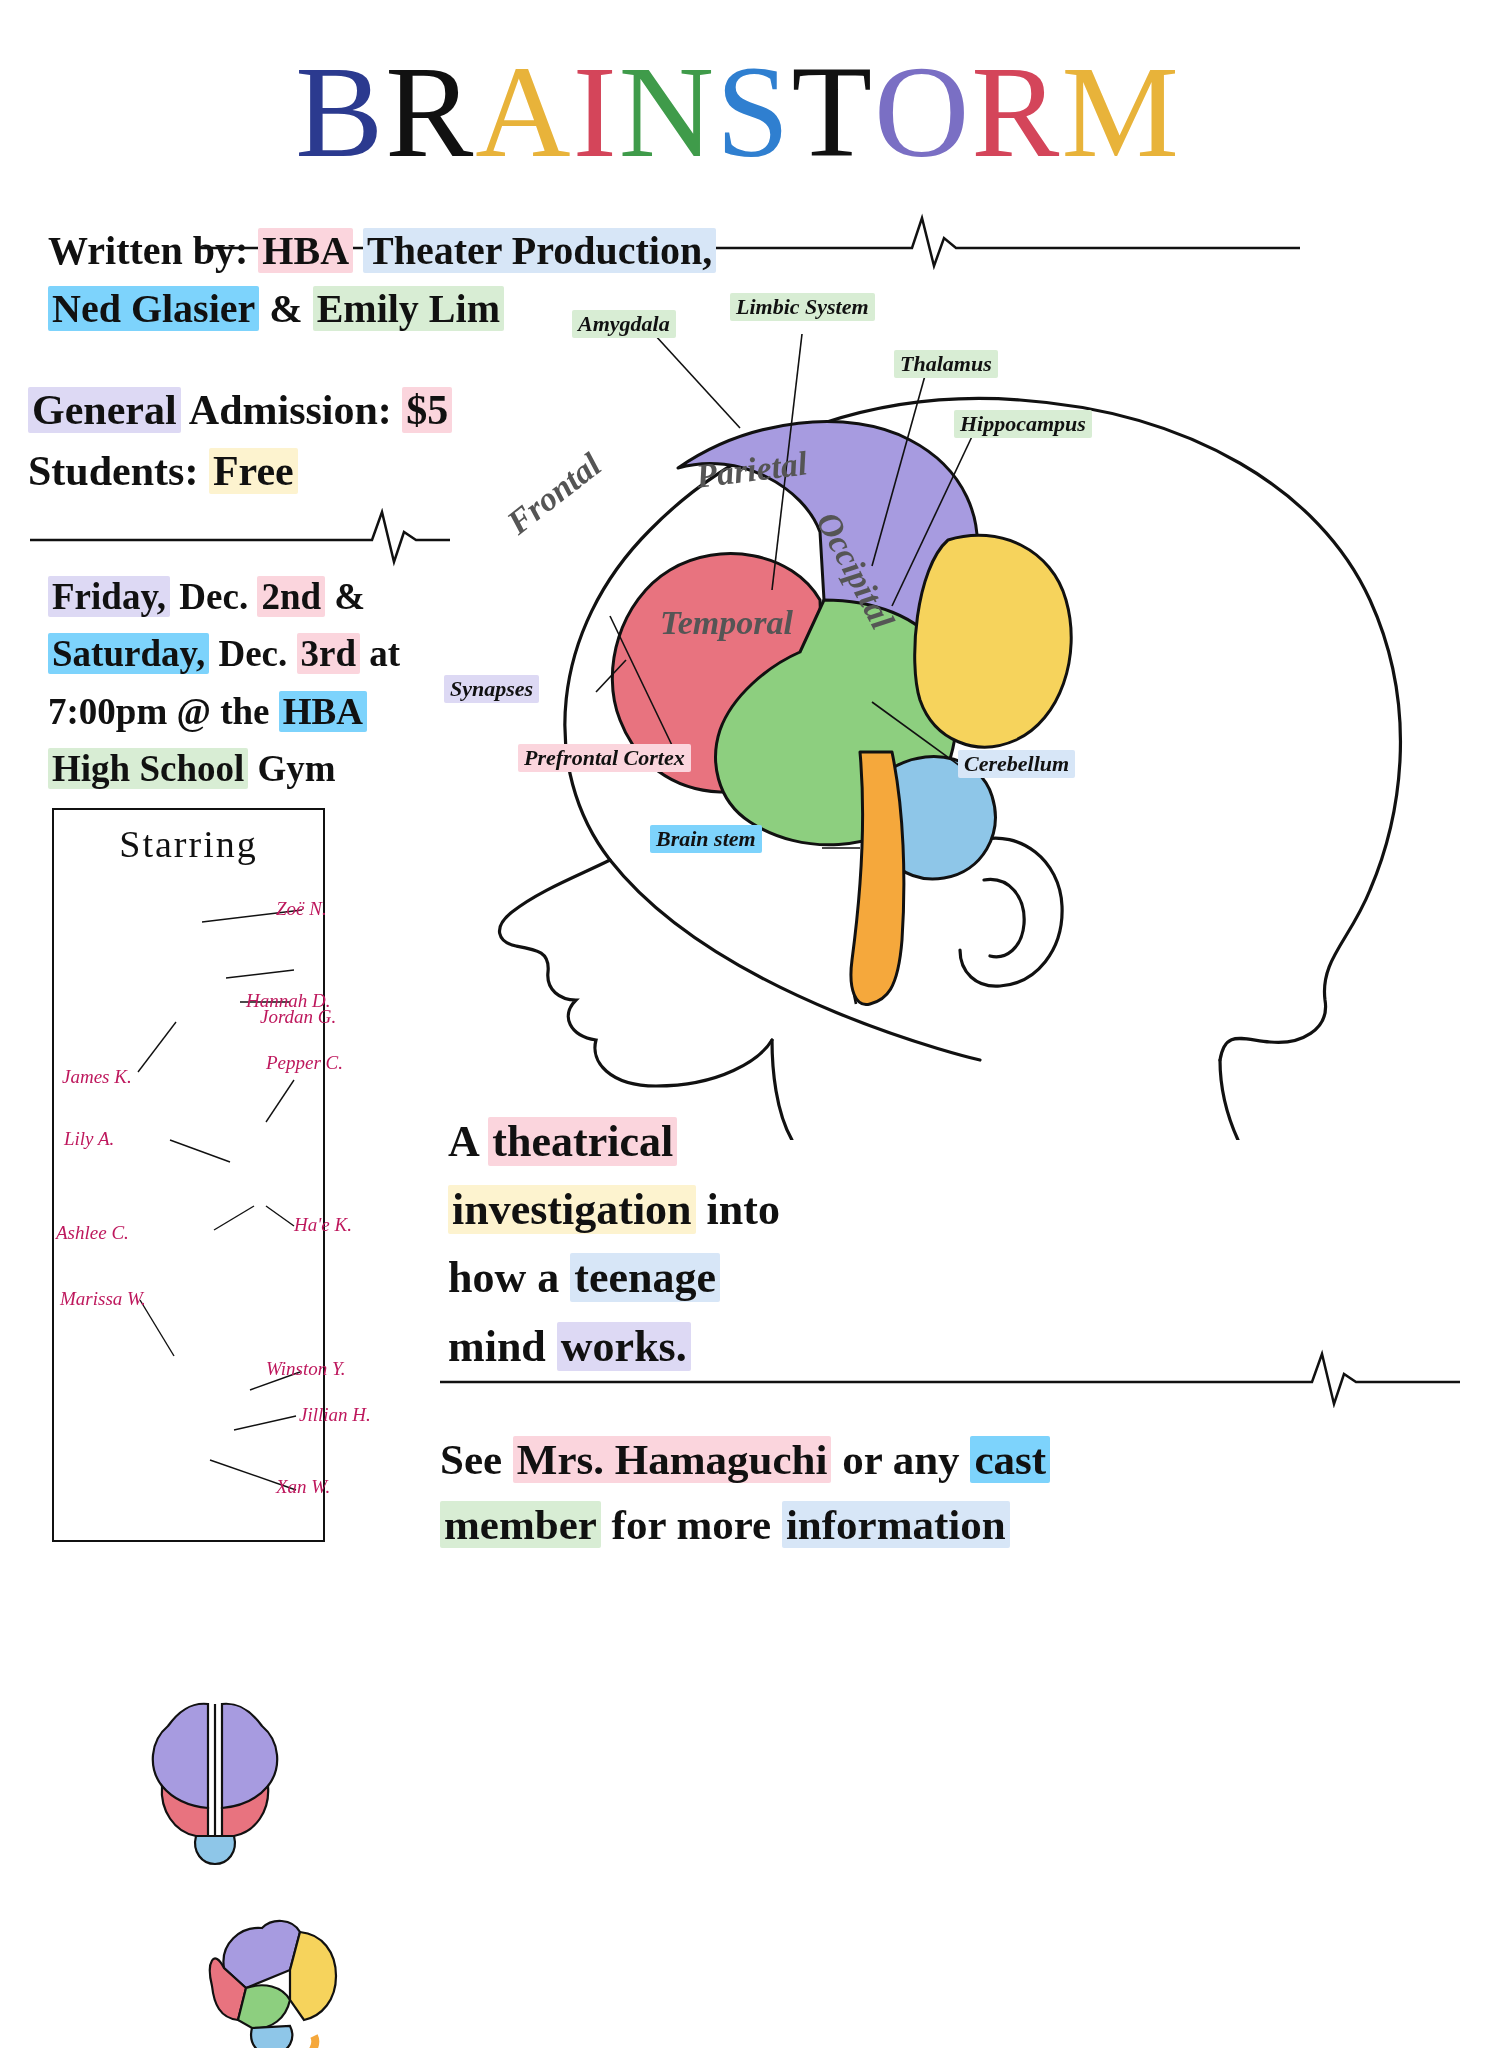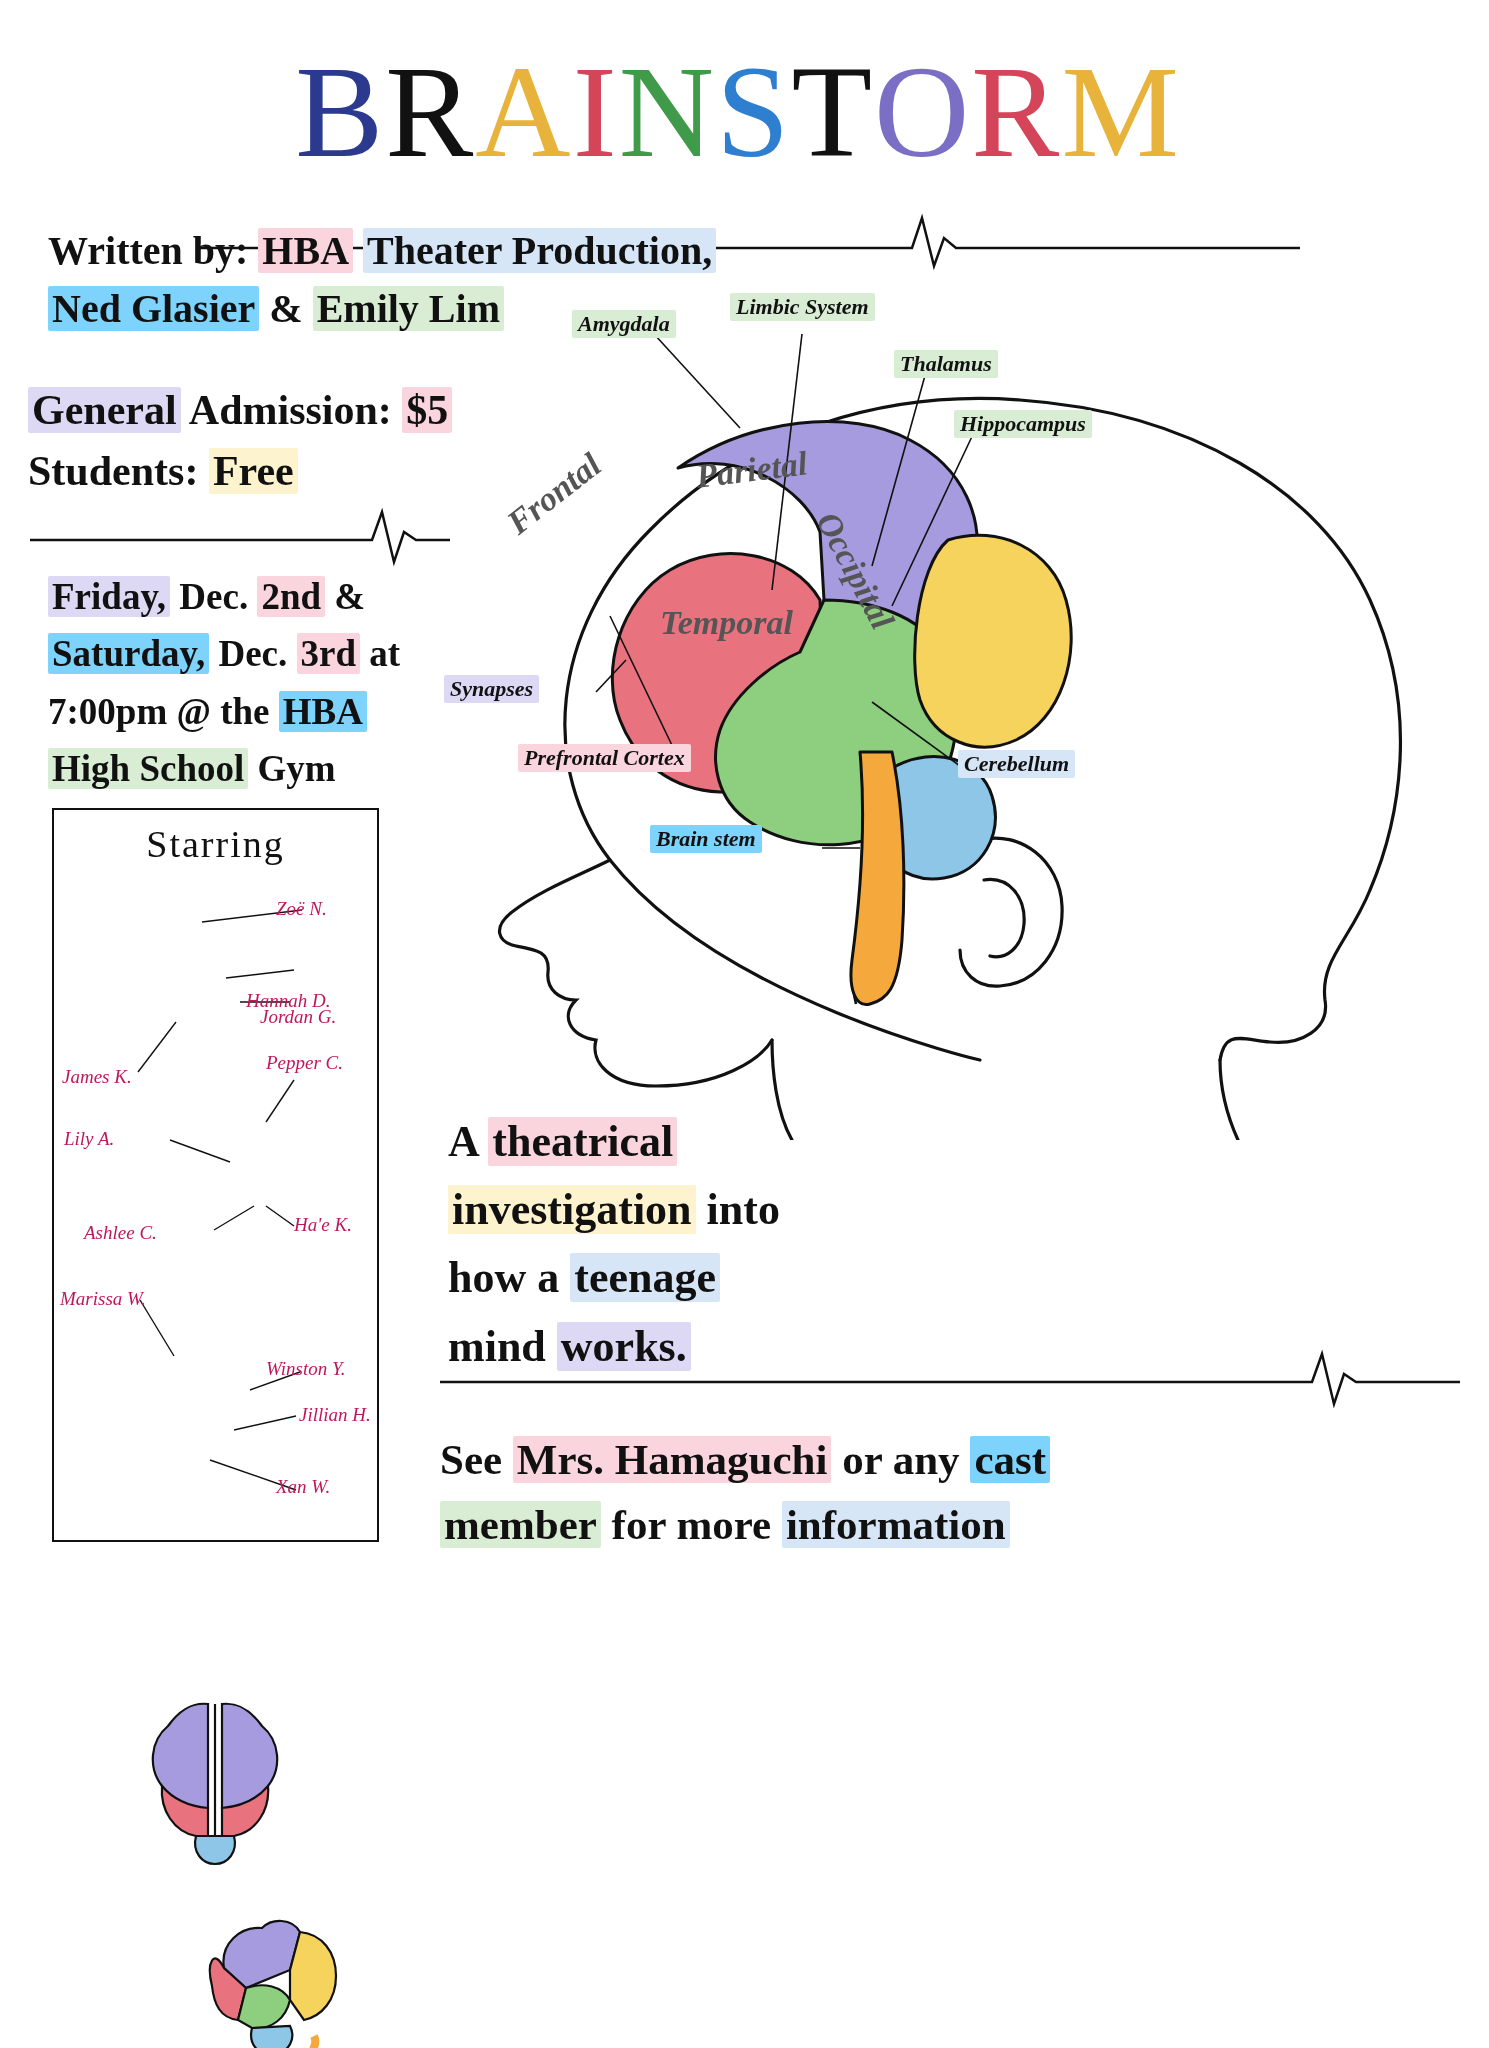--- a/index.html
+++ b/index.html
@@ -64,21 +64,21 @@
     position:absolute; left:448px; top:1108px; width:520px;
     font-size:44px; line-height:1.55;
   }
   #footer-note {
     position:absolute; left:440px; top:1428px; width:1020px;
     font-size:43px; line-height:1.5;
   }
 
   
   #starring-box {
-    position:absolute; left:52px; top:808px; width:327px; height:734px;
+    position:absolute; left:52px; top:808px; width:273px; height:734px;
     border:2px solid #111; background:#fff;
   }
   #starring-title {
     text-align:center; font-size:38px; margin-top:12px;
     letter-spacing:2px; font-family:"Liberation Serif", serif;
   }
   .cast-name {
     position:absolute;
     font-style: italic;
     font-family:"Liberation Serif", serif;
@@ -190,21 +190,21 @@
       <line x1="242" y1="680" x2="156" y2="650"></line>
     </g>
   </svg>
 
   <span class="cast-name" style="left:222px; top:88px;">Zoë N.</span>
   <span class="cast-name" style="left:206px; top:148px;margin-top:48px;">Jordan G.</span>
   <span class="cast-name" style="left:192px; top:180px;">Hannah D.</span>
   <span class="cast-name" style="left:8px; top:256px;">James K.</span>
   <span class="cast-name" style="left:212px; top:242px;">Pepper C.</span>
   <span class="cast-name" style="left:10px; top:318px;">Lily A.</span>
-  <span class="cast-name" style="left:30px; top:412px;text-align:center;">Ashlee C.</span>
+  <span class="cast-name" style="left:2px; top:412px;text-align:center;">Ashlee C.</span>
   <span class="cast-name" style="left:240px; top:404px;">Ha'e K.</span>
   <span class="cast-name" style="left:6px; top:478px;">Marissa W.</span>
   <span class="cast-name" style="left:212px; top:548px;">Winston Y.</span>
   <span class="cast-name" style="left:216px; top:594px;margin-left:29px;">Jillian H.</span>
   <span class="cast-name" style="left:222px; top:666px;">Xan W.</span>
 </div>
 
 <svg id="brain-svg" width="1060" height="840" viewBox="0 0 1060 840">
 
   <g fill="none" stroke="#111" stroke-width="3.2" stroke-linecap="round">

